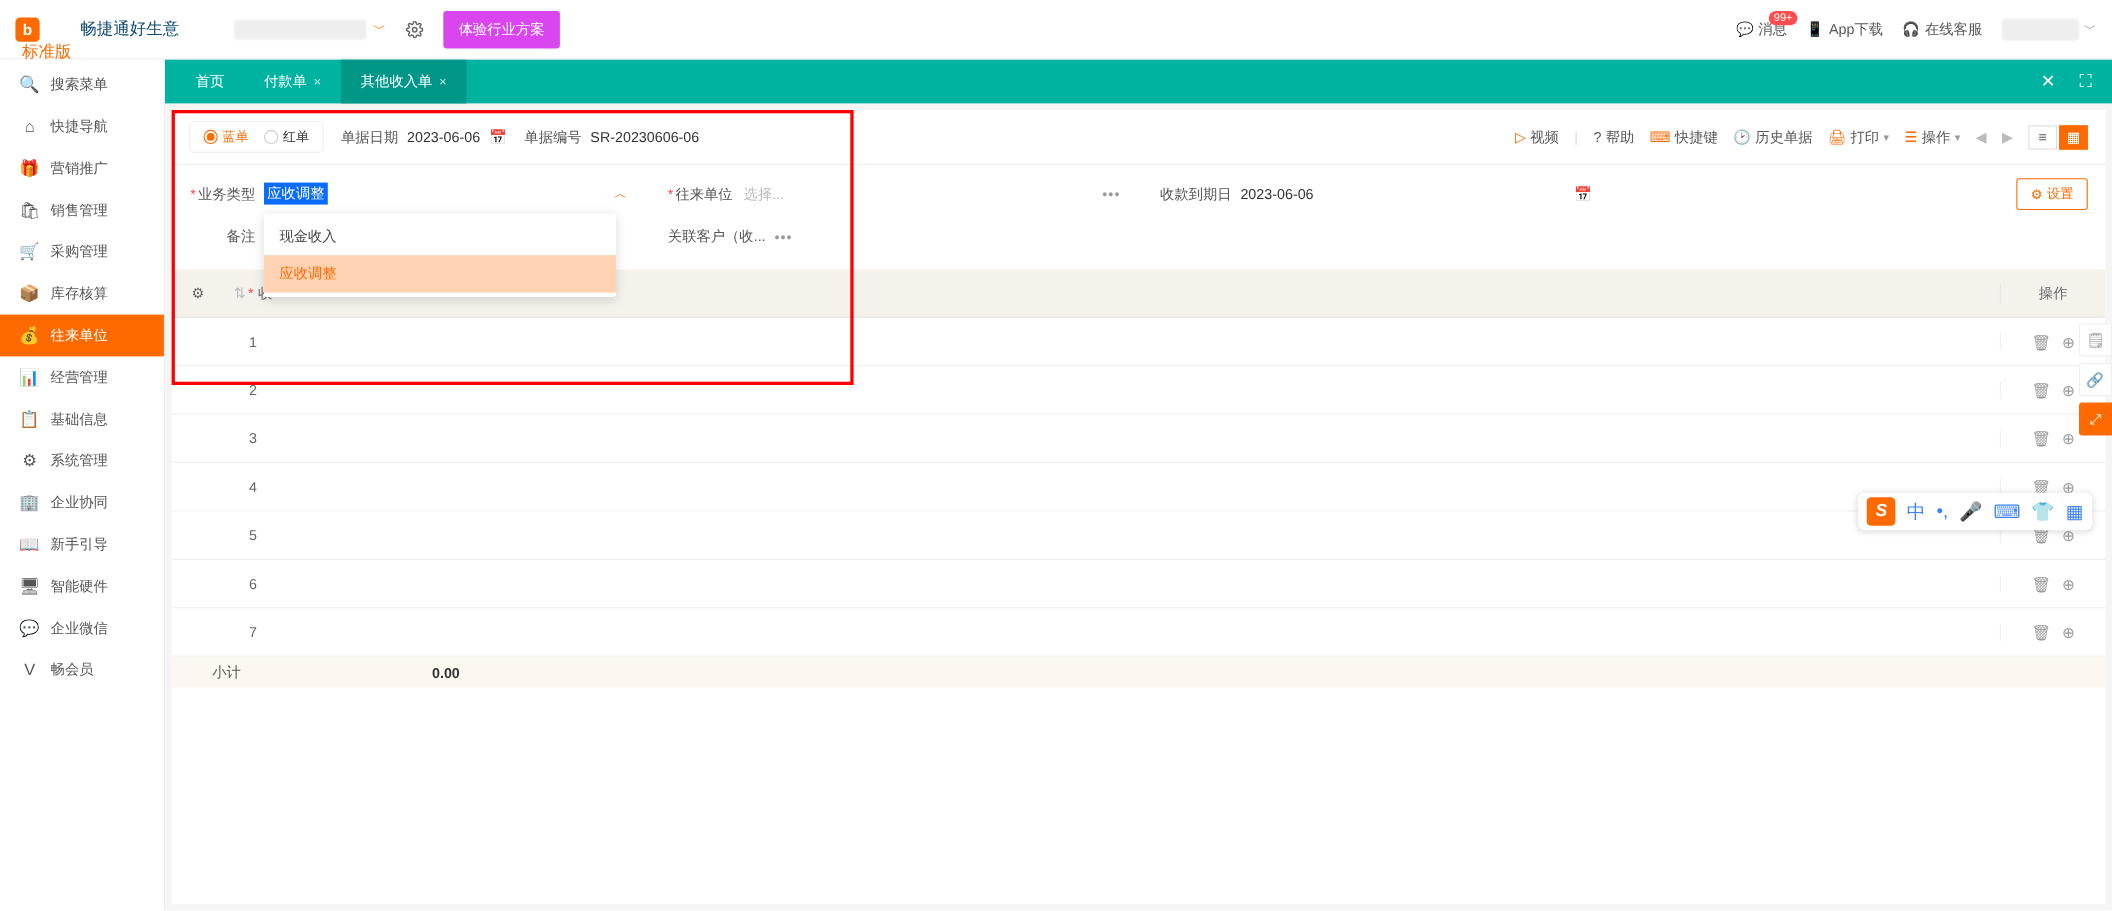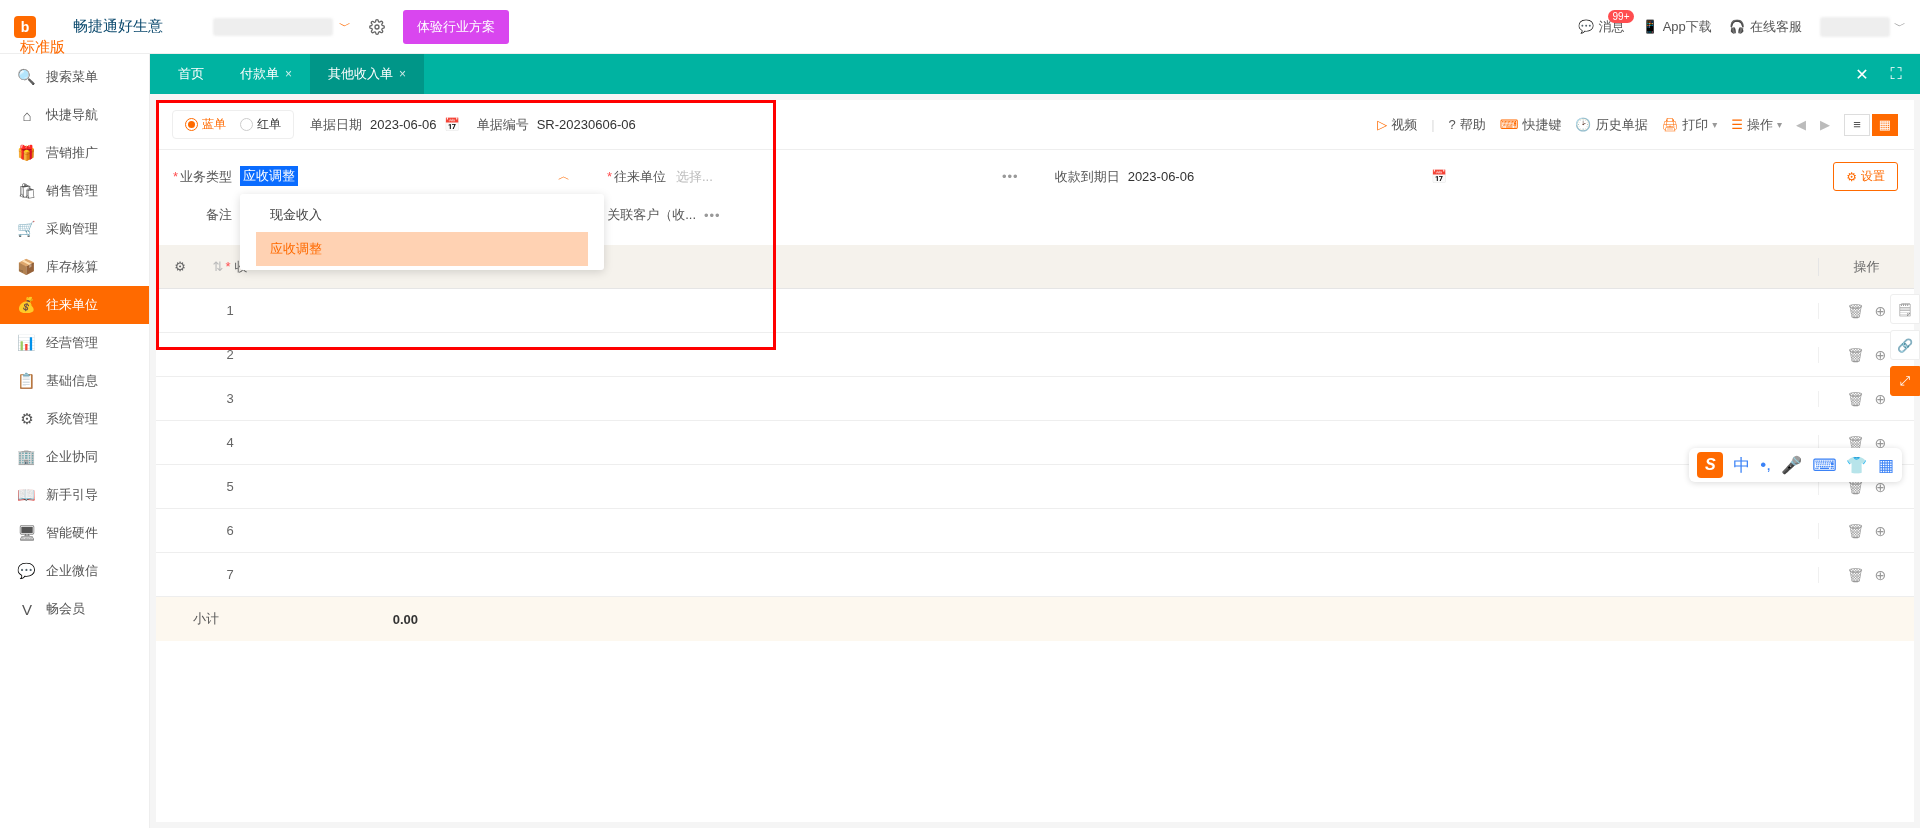--- a/index.html
+++ b/index.html
@@ -73,21 +73,21 @@
 .inp::placeholder { color: #bbb; }
 .select-wrap { position: relative; width: 330px; display: flex; align-items: center; border-bottom: 1px solid transparent; }
 .select-wrap.open { }
 .sel-val { background: #0a6cff; color: #fff; padding: 1px 3px; }
 .sel-chev { margin-left: auto; color: #ff6a00; font-size: 12px; }
 .dots { color: #999; margin-left: auto; cursor: pointer; letter-spacing: 1px; }
 .date-field { display: flex; align-items: center; gap: 8px; width: 320px; }
 .btn-outline { border: 1px solid #ff6a00; color: #ff6a00; background: #fff; padding: 5px 12px; border-radius: 3px; cursor: pointer; font-size: 12px; display: flex; align-items: center; gap: 4px; }
 
 
-.dropdown { position: absolute; top: 28px; left: 0; width: 364px; background: #fff; box-shadow: 0 2px 10px rgba(0,0,0,0.15); border-radius: 3px; z-index: 20; padding: 4px 16px; }
+.dropdown { position: absolute; top: 28px; left: 0; width: 320px; background: #fff; box-shadow: 0 2px 10px rgba(0,0,0,0.15); border-radius: 3px; z-index: 20; padding: 4px 0; }
 .dd-item { padding: 8px 14px; cursor: pointer; font-size: 13px; color: #444; }
 .dd-item.selected { background: #ffd2b3; color: #ff6a00; }
 
 
 .red-box { position: absolute; border: 3px solid #ff0000; pointer-events: none; z-index: 30; }
 
 
 .table-wrap { background: #fff; margin: 0 6px 6px; flex: 1; display: flex; flex-direction: column; overflow: hidden; }
 .tbl { display: flex; flex-direction: column; }
 .tbl-head { display: flex; background: #f5f2ec; border-bottom: 1px solid #e5e5e5; height: 44px; align-items: center; }
@@ -96,21 +96,21 @@
 .th-num { width: 52px; justify-content: center; }
 .th-acct { width: 180px; }
 .th-ops { width: 96px; margin-left: auto; justify-content: center; border-left: 1px solid #e5e5e5; }
 .tbl-row { display: flex; height: 44px; align-items: center; border-bottom: 1px solid #eee; }
 .td { padding: 0 10px; font-size: 13px; }
 .td-gear { width: 48px; }
 .td-num { width: 52px; text-align: center; color: #666; }
 .td-acct { width: 180px; }
 .td-ops { width: 96px; margin-left: auto; display: flex; gap: 10px; justify-content: center; border-left: 1px solid #f0f0f0; }
 .row-ico { color: #999; cursor: pointer; font-size: 14px; }
-.tbl-foot { display: flex; height: 44px; align-items: center; background: #fdf8ef; }
+.tbl-foot { display: flex; height: 28px; align-items: center; background: #fdf8ef; }
 .tf-label { width: 100px; text-align: center; color: #555; font-size: 13px; }
 .tf-val { width: 180px; text-align: right; padding-right: 18px; font-weight: bold; }
 
 
 .side-tools { position: absolute; right: 0; top: 240px; display: flex; flex-direction: column; gap: 6px; z-index: 40; }
 .st-item { width: 30px; height: 30px; background: #fff; border: 1px solid #eee; display: flex; align-items: center; justify-content: center; color: #888; cursor: pointer; border-radius: 3px 0 0 3px; }
 .st-item.orange { background: #ff6a00; color: #fff; border-color: #ff6a00; }
 
 
 .ime-bar { position: absolute; right: 18px; bottom: 346px; display: flex; align-items: center; gap: 10px; background: #fff; padding: 4px 8px; border-radius: 6px; box-shadow: 0 1px 6px rgba(0,0,0,0.15); z-index: 50; }

